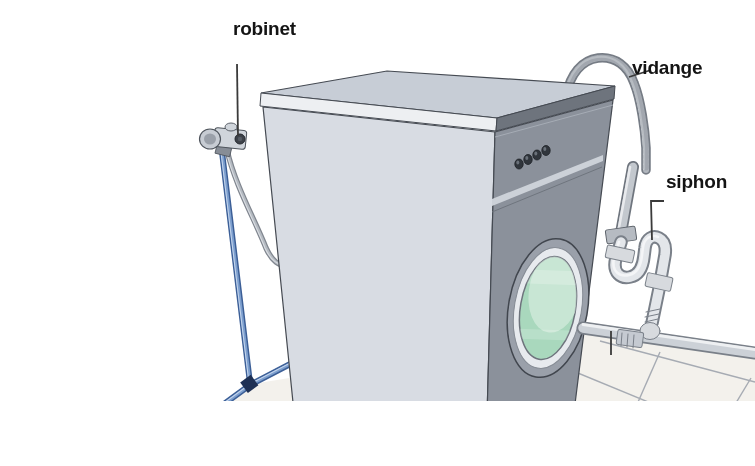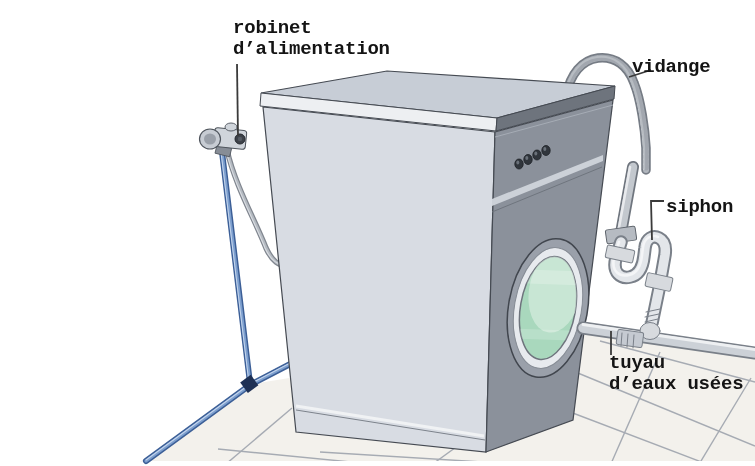--- a/index.html
+++ b/index.html
@@ -1,21 +1,21 @@
 <!DOCTYPE html>
 <html><head>
 <meta charset="utf-8">
 <style>
   html,body{margin:0;padding:0;background:#ffffff;}
   #stage{
     position:relative;
-    width:755px;height:466px;
+    width:755px;height:401px;
     background:#0369a1;
     overflow:hidden;
-    font-family:Liberation Mono, monospace;
+    font-family:Liberation Sans, sans-serif;
   }
   #scene{position:absolute;left:0;top:0;}
   .label{
     position:absolute;
     font-weight:bold;
     font-size:19px;
     line-height:21px;
     letter-spacing:-0.2px;
     color:#141414;
     white-space:nowrap;
@@ -145,25 +145,20 @@
     <g stroke="#3a3a3a" stroke-width="1.8" fill="none">
       <path d="M237,64 L238,136"></path>
       <path d="M651,70 L629,77"></path>
       <path d="M664,201 L651,201 L652,240"></path>
       <path d="M611,331 L611,355"></path>
     </g>
   </svg>
 
   <div class="label" style="left:233px;top:18px;">
     <div>robinet</div>
-    <div>d’alimentation</div>
   </div>
 
   <div class="label" style="left:632px;top:57px;">vidange</div>
 
-  <div class="label" style="left:666px;top:197px;text-align:right;">siphon</div>
+  <div class="label" style="left:666px;top:171px;text-align:right;">siphon</div>
 
-  <div class="label" style="left:609px;top:353px;">
-    <div>tuyau</div>
-    <div>d’eaux usées</div>
-  </div>
 
 </div>
 
 </body></html>

